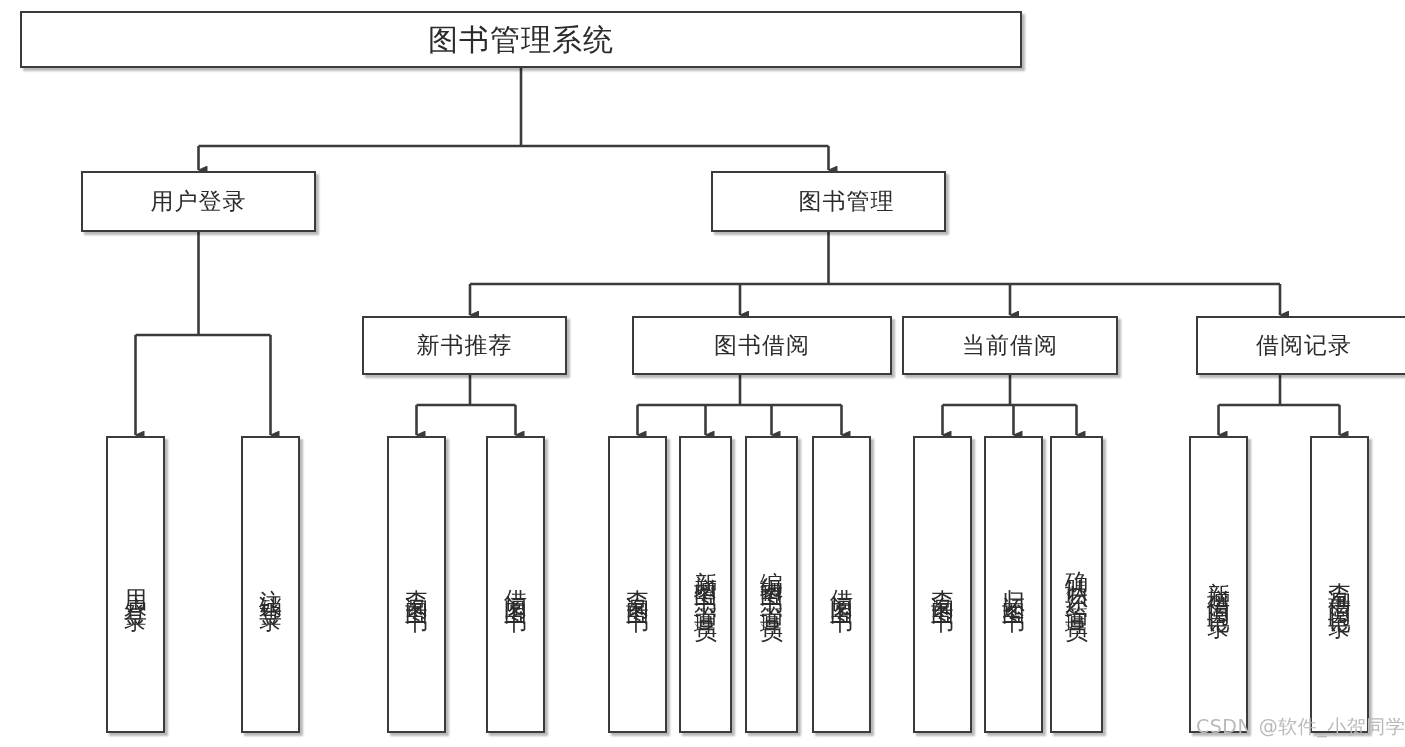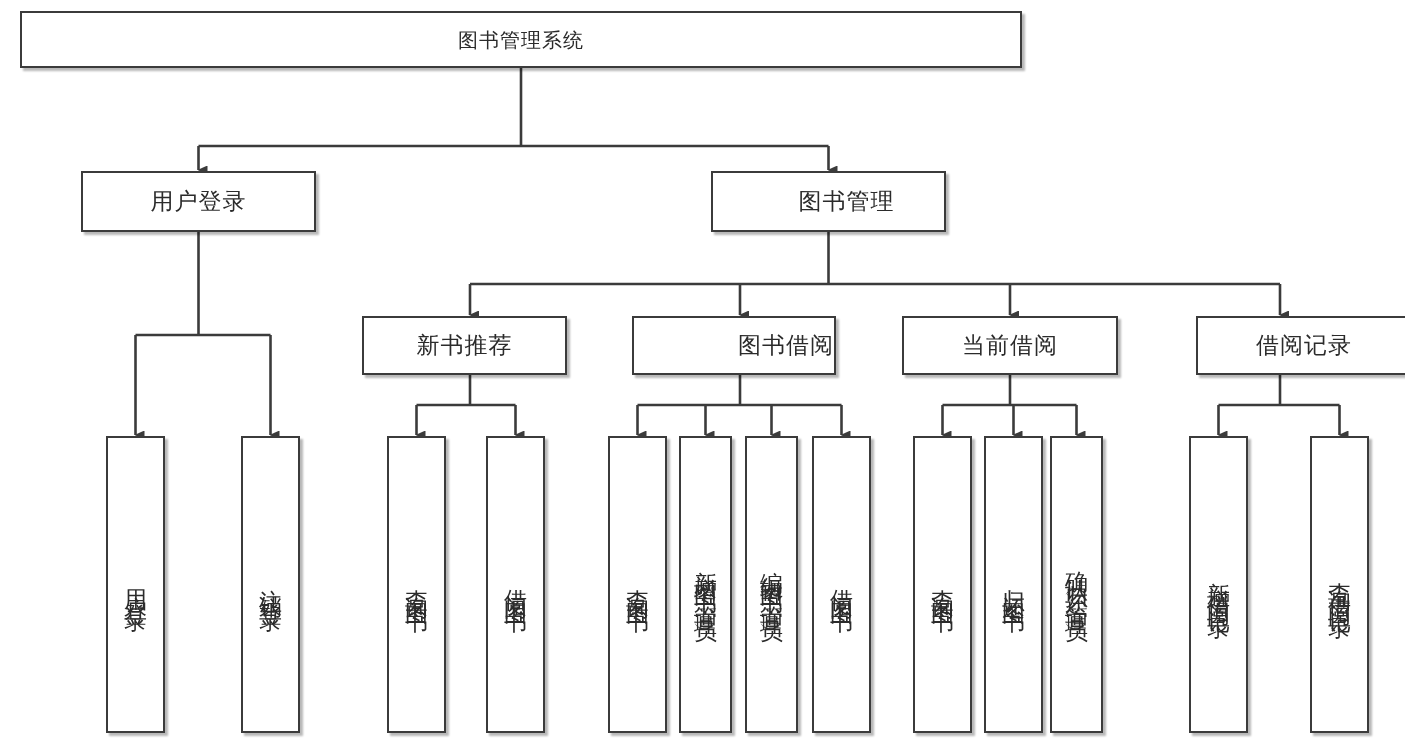--- a/index.html
+++ b/index.html
@@ -38,21 +38,21 @@
   .node .label {
     color: #2b2b2b;
     letter-spacing: 1px;
     line-height: 1.0;
     white-space: nowrap;
   }
   .node.horizontal .label {
     font-size: 23px;
   }
   .node.root .label {
-    font-size: 20px;
+    font-size: 30px;
   }
   .node.vertical {
     align-items: center;
     justify-content: center;
   }
   .node.vertical .label {
     writing-mode: vertical-rl;
     text-orientation: upright;
     font-size: 23px;
     letter-spacing: 7px;
@@ -122,21 +122,21 @@
       </div>
       <div class="node horizontal" style="left: 81px; top: 171px; width: 235px; height: 61px;">
         <span class="label">用户登录</span>
       </div>
       <div class="node horizontal" style="left: 711px; top: 171px; width: 235px; height: 61px; padding-left: 36px;">
         <span class="label">图书管理</span>
       </div>
       <div class="node horizontal" style="left: 362px; top: 316px; width: 205px; height: 59px;">
         <span class="label">新书推荐</span>
       </div>
-      <div class="node horizontal" style="left: 632px; top: 316px; width: 204px; height: 59px; justify-content: flex-end;">
+      <div class="node horizontal" style="left: 632px; top: 316px; width: 260px; height: 59px;">
         <span class="label">图书借阅</span>
       </div>
       <div class="node horizontal" style="left: 902px; top: 316px; width: 216px; height: 59px;">
         <span class="label">当前借阅</span>
       </div>
       <div class="node horizontal" style="left: 1196px; top: 316px; width: 216px; height: 59px;">
         <span class="label">借阅记录</span>
       </div>
       <div class="node vertical" style="left: 106px; top: 436px; width: 59px; height: 297px;">
         <span class="label">用户登录</span>
@@ -172,13 +172,14 @@
         <span class="label">确认归还（管理员）</span>
       </div>
       <div class="node vertical" style="left: 1189px; top: 436px; width: 59px; height: 297px;">
         <span class="label">新增借阅记录</span>
       </div>
       <div class="node vertical" style="left: 1310px; top: 436px; width: 59px; height: 297px;">
         <span class="label">查询借阅记录</span>
       </div>
     </div>
 
+  <div class="watermark" style="left:1196px; top:714px;">CSDN @软件_小贺同学</div>
 </div>
 
 </body></html>

